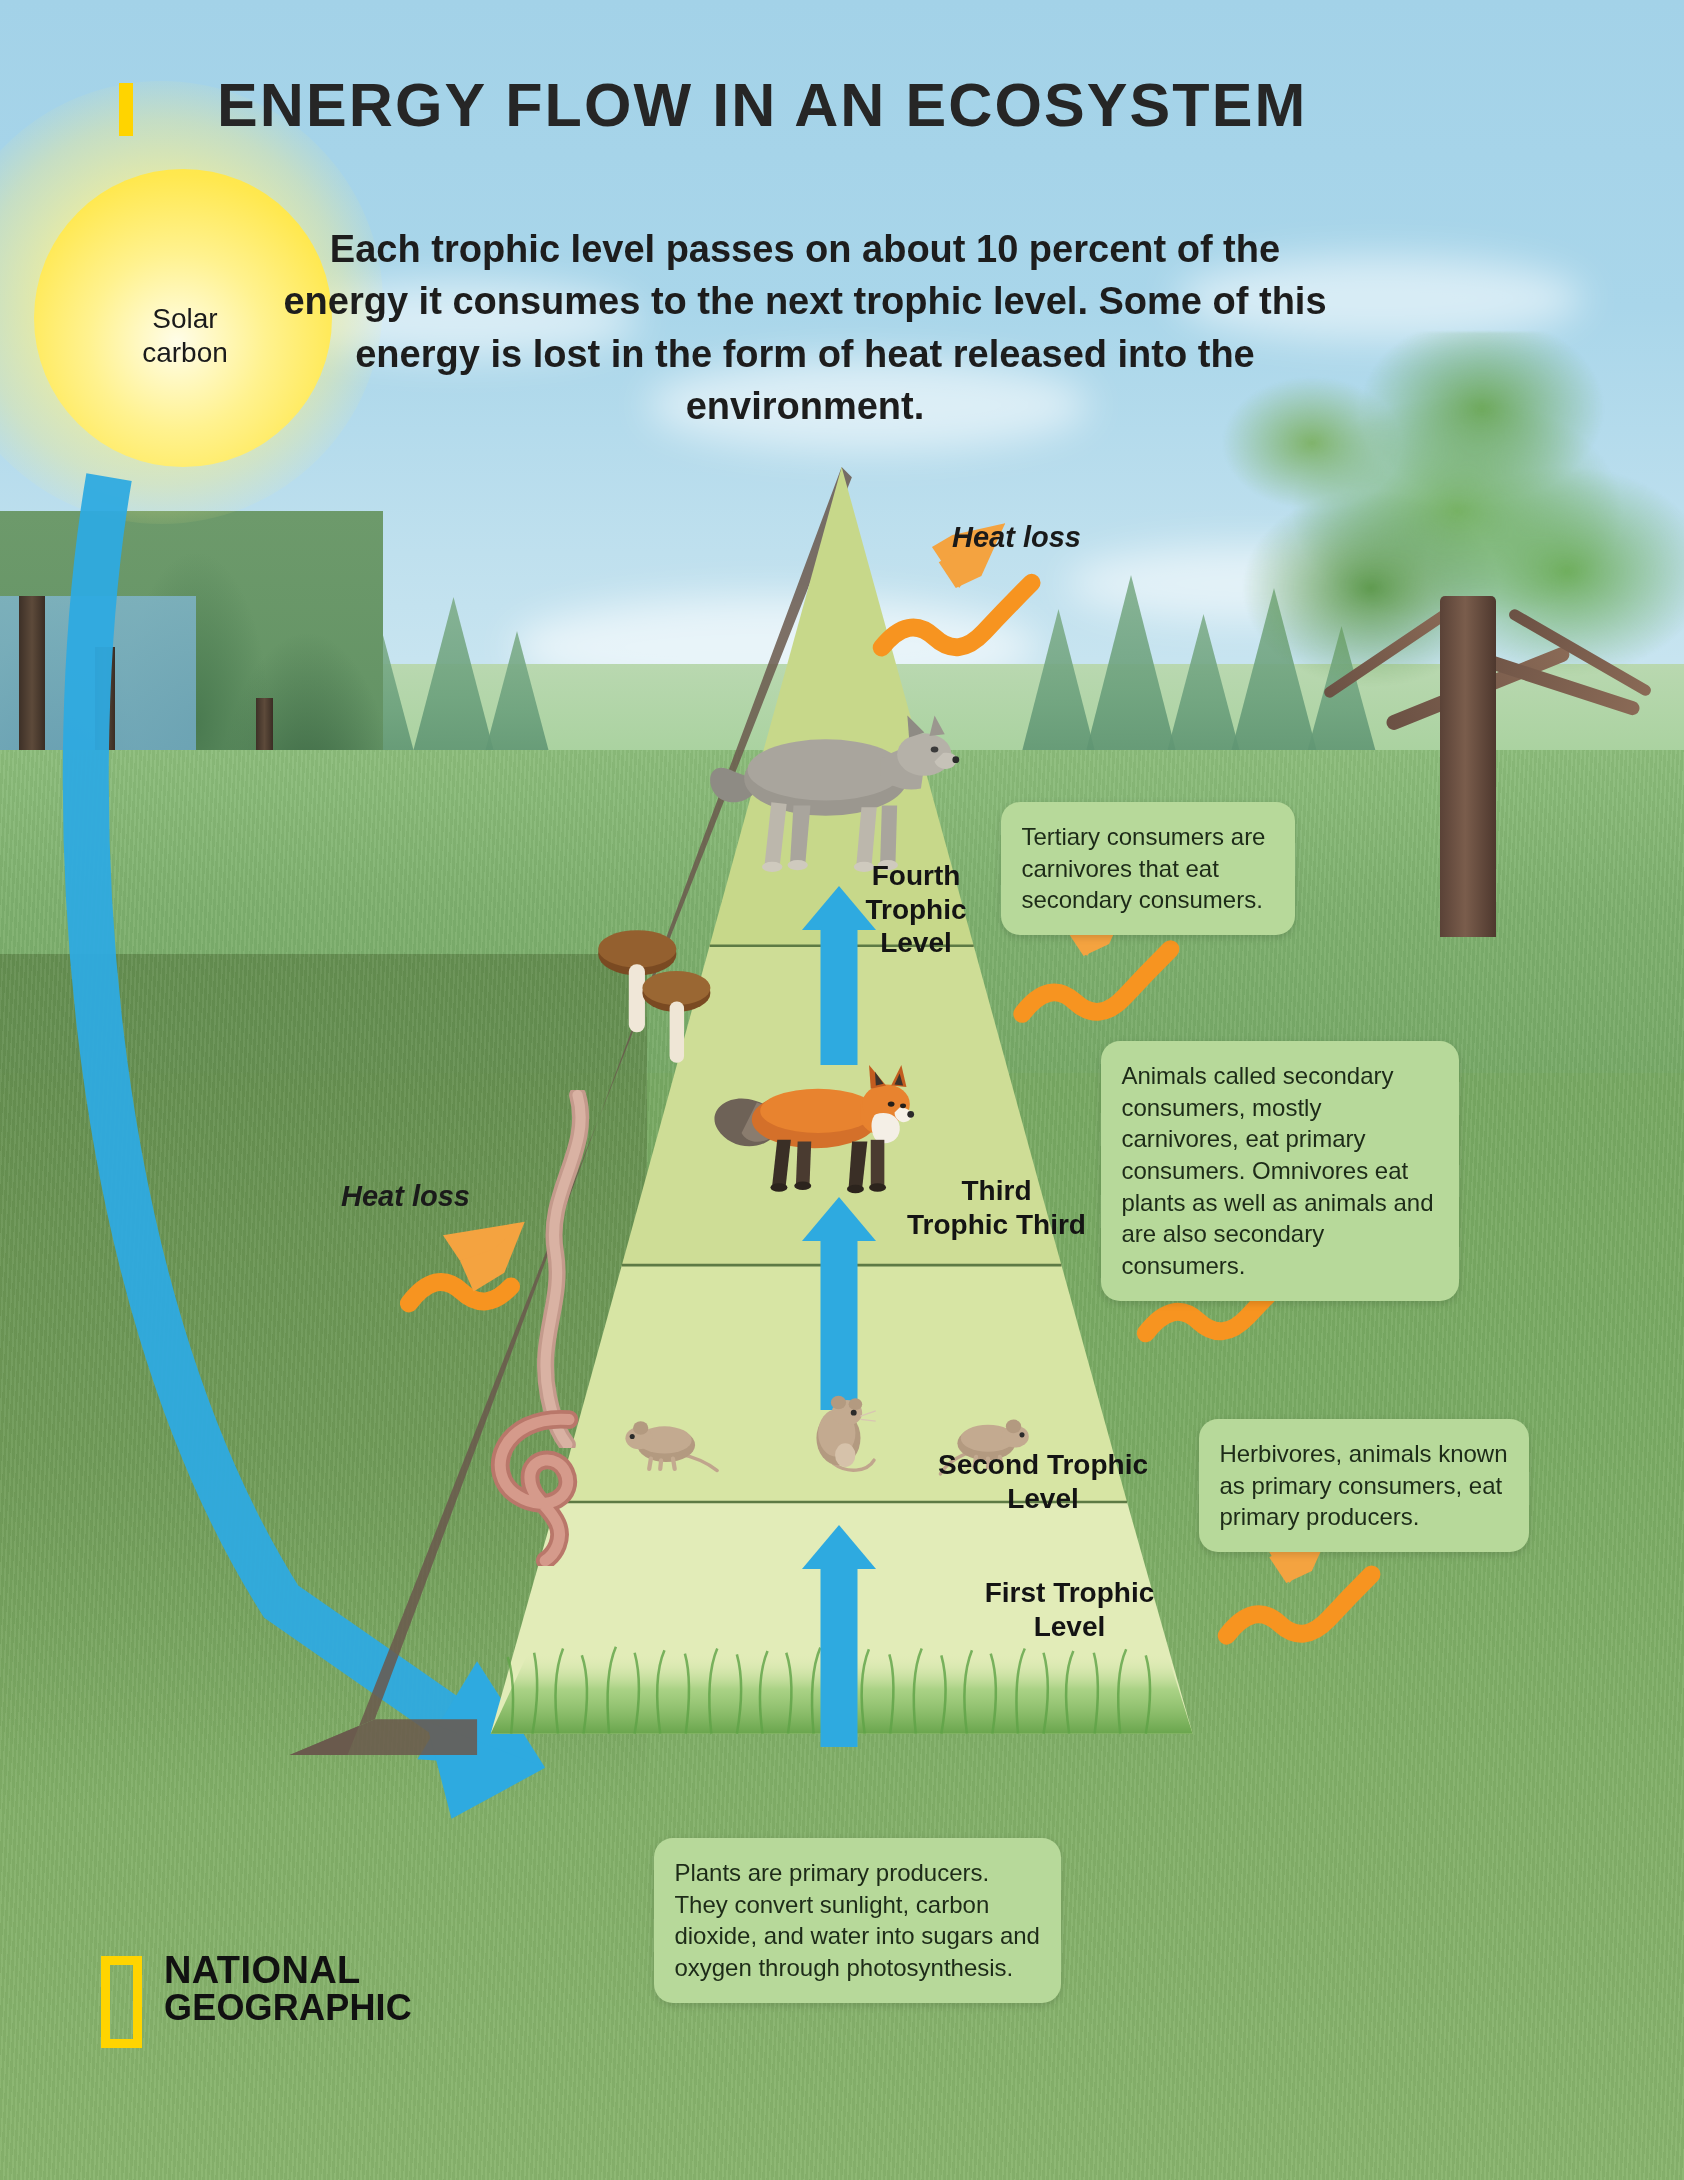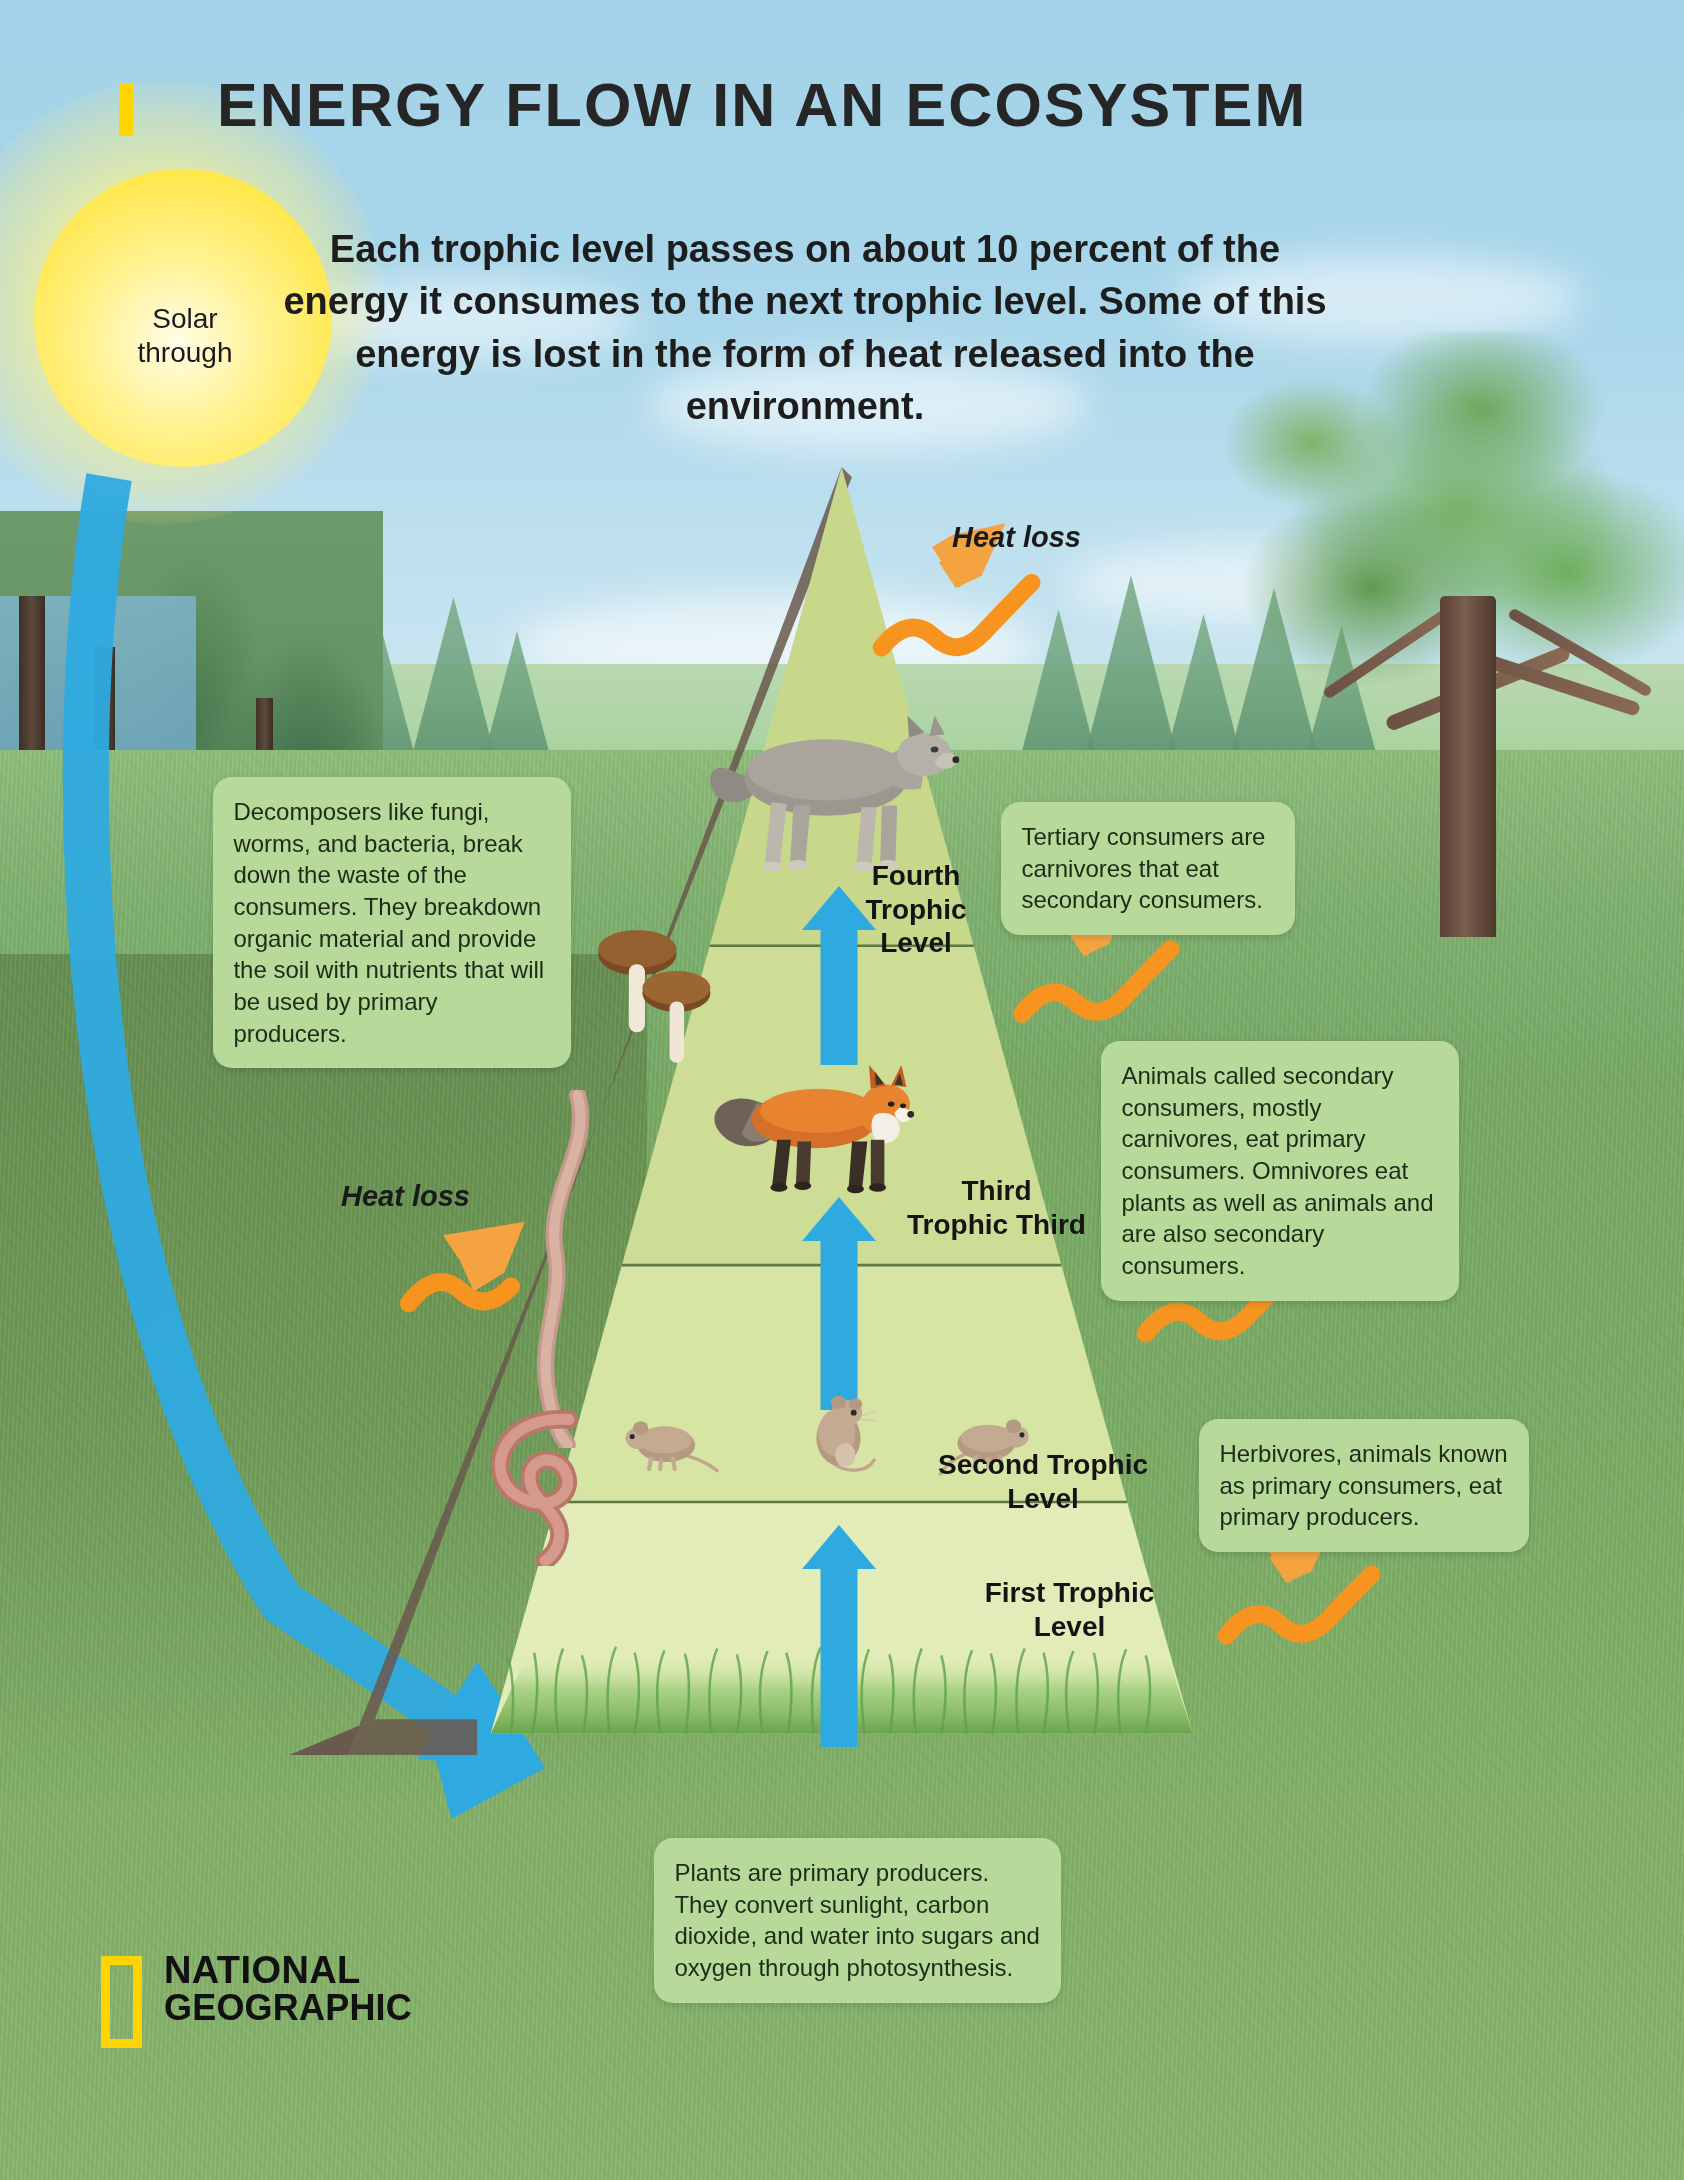--- a/index.html
+++ b/index.html
@@ -220,21 +220,21 @@
   <div class="branch" style="left:1380px; top:681px; width:196px; height:15.3px; transform:rotate(-22deg);"></div>
   <div class="branch" style="left:1448px; top:673px; width:196px; height:13.6px; transform:rotate(18deg);"></div>
   <div class="branch" style="left:1312px; top:647px; width:153px; height:11px; transform:rotate(-34deg);"></div>
   <div class="branch" style="left:1499px; top:647px; width:162px; height:11px; transform:rotate(30deg);"></div>
   <div class="big-tree-trunk"></div>
 
   <div class="sun-glow"></div>
   <div class="sun-core"></div>
   <div class="sun-label">
     <div>Solar</div>
-    <div>through</div>
+    <div>carbon</div>
   </div>
 
   <svg class="solar-beam" width="1685" height="2181" viewBox="0 0 1978 2560">
     <path d="M 128 560
              C 70 900, 90 1500, 330 1880
              L 560 2040" fill="none" stroke="#2eaae0" stroke-width="54" stroke-linecap="butt" opacity="0.95"></path>
     <polygon points="640 2075, 490 2065, 560 1950" fill="#2eaae0"></polygon>
     <polygon points="640 2075, 530 2135, 500 2020" fill="#2eaae0"></polygon>
   </svg>
 
@@ -480,21 +480,20 @@
     <div class="tier-label" style="left:963px; top:1576px; width:213px;">
       <div>First Trophic</div>
       <div>Level</div>
     </div>
   </div>
 
   <div class="title-bar"></div>
   <h1 class="title">ENERGY FLOW IN AN ECOSYSTEM</h1>
   <p class="subtitle">Each trophic level passes on about 10 percent of the energy it consumes to the next trophic level. Some of this energy is lost in the form of heat released into the environment.</p>
 
-  <div class="callout" style="left:213px; top:777px; width:358px;">Decomposers like fungi, worms, and bacteria, break down the waste of the consumers. They breakdown organic material and provide the soil with nutrients that will be used by primary producers.</div>
 
   <div class="callout" style="left:1101px; top:1041px; width:358px;">Animals called secondary consumers, mostly carnivores, eat primary consumers. Omnivores eat plants as well as animals and are also secondary consumers.</div>
 
   <div class="callout" style="left:1001px; top:802px; width:294px;">Tertiary consumers are carnivores that eat secondary consumers.</div>
 
   <div class="callout" style="left:1199px; top:1419px; width:330px;">Herbivores, animals known as primary consumers, eat primary producers.</div>
 
   <div class="callout" style="left:654px; top:1838px; width:407px;">Plants are primary producers. They convert sunlight, carbon dioxide, and water into sugars and oxygen through photosynthesis.</div>
 
   <div class="ng-logo">

